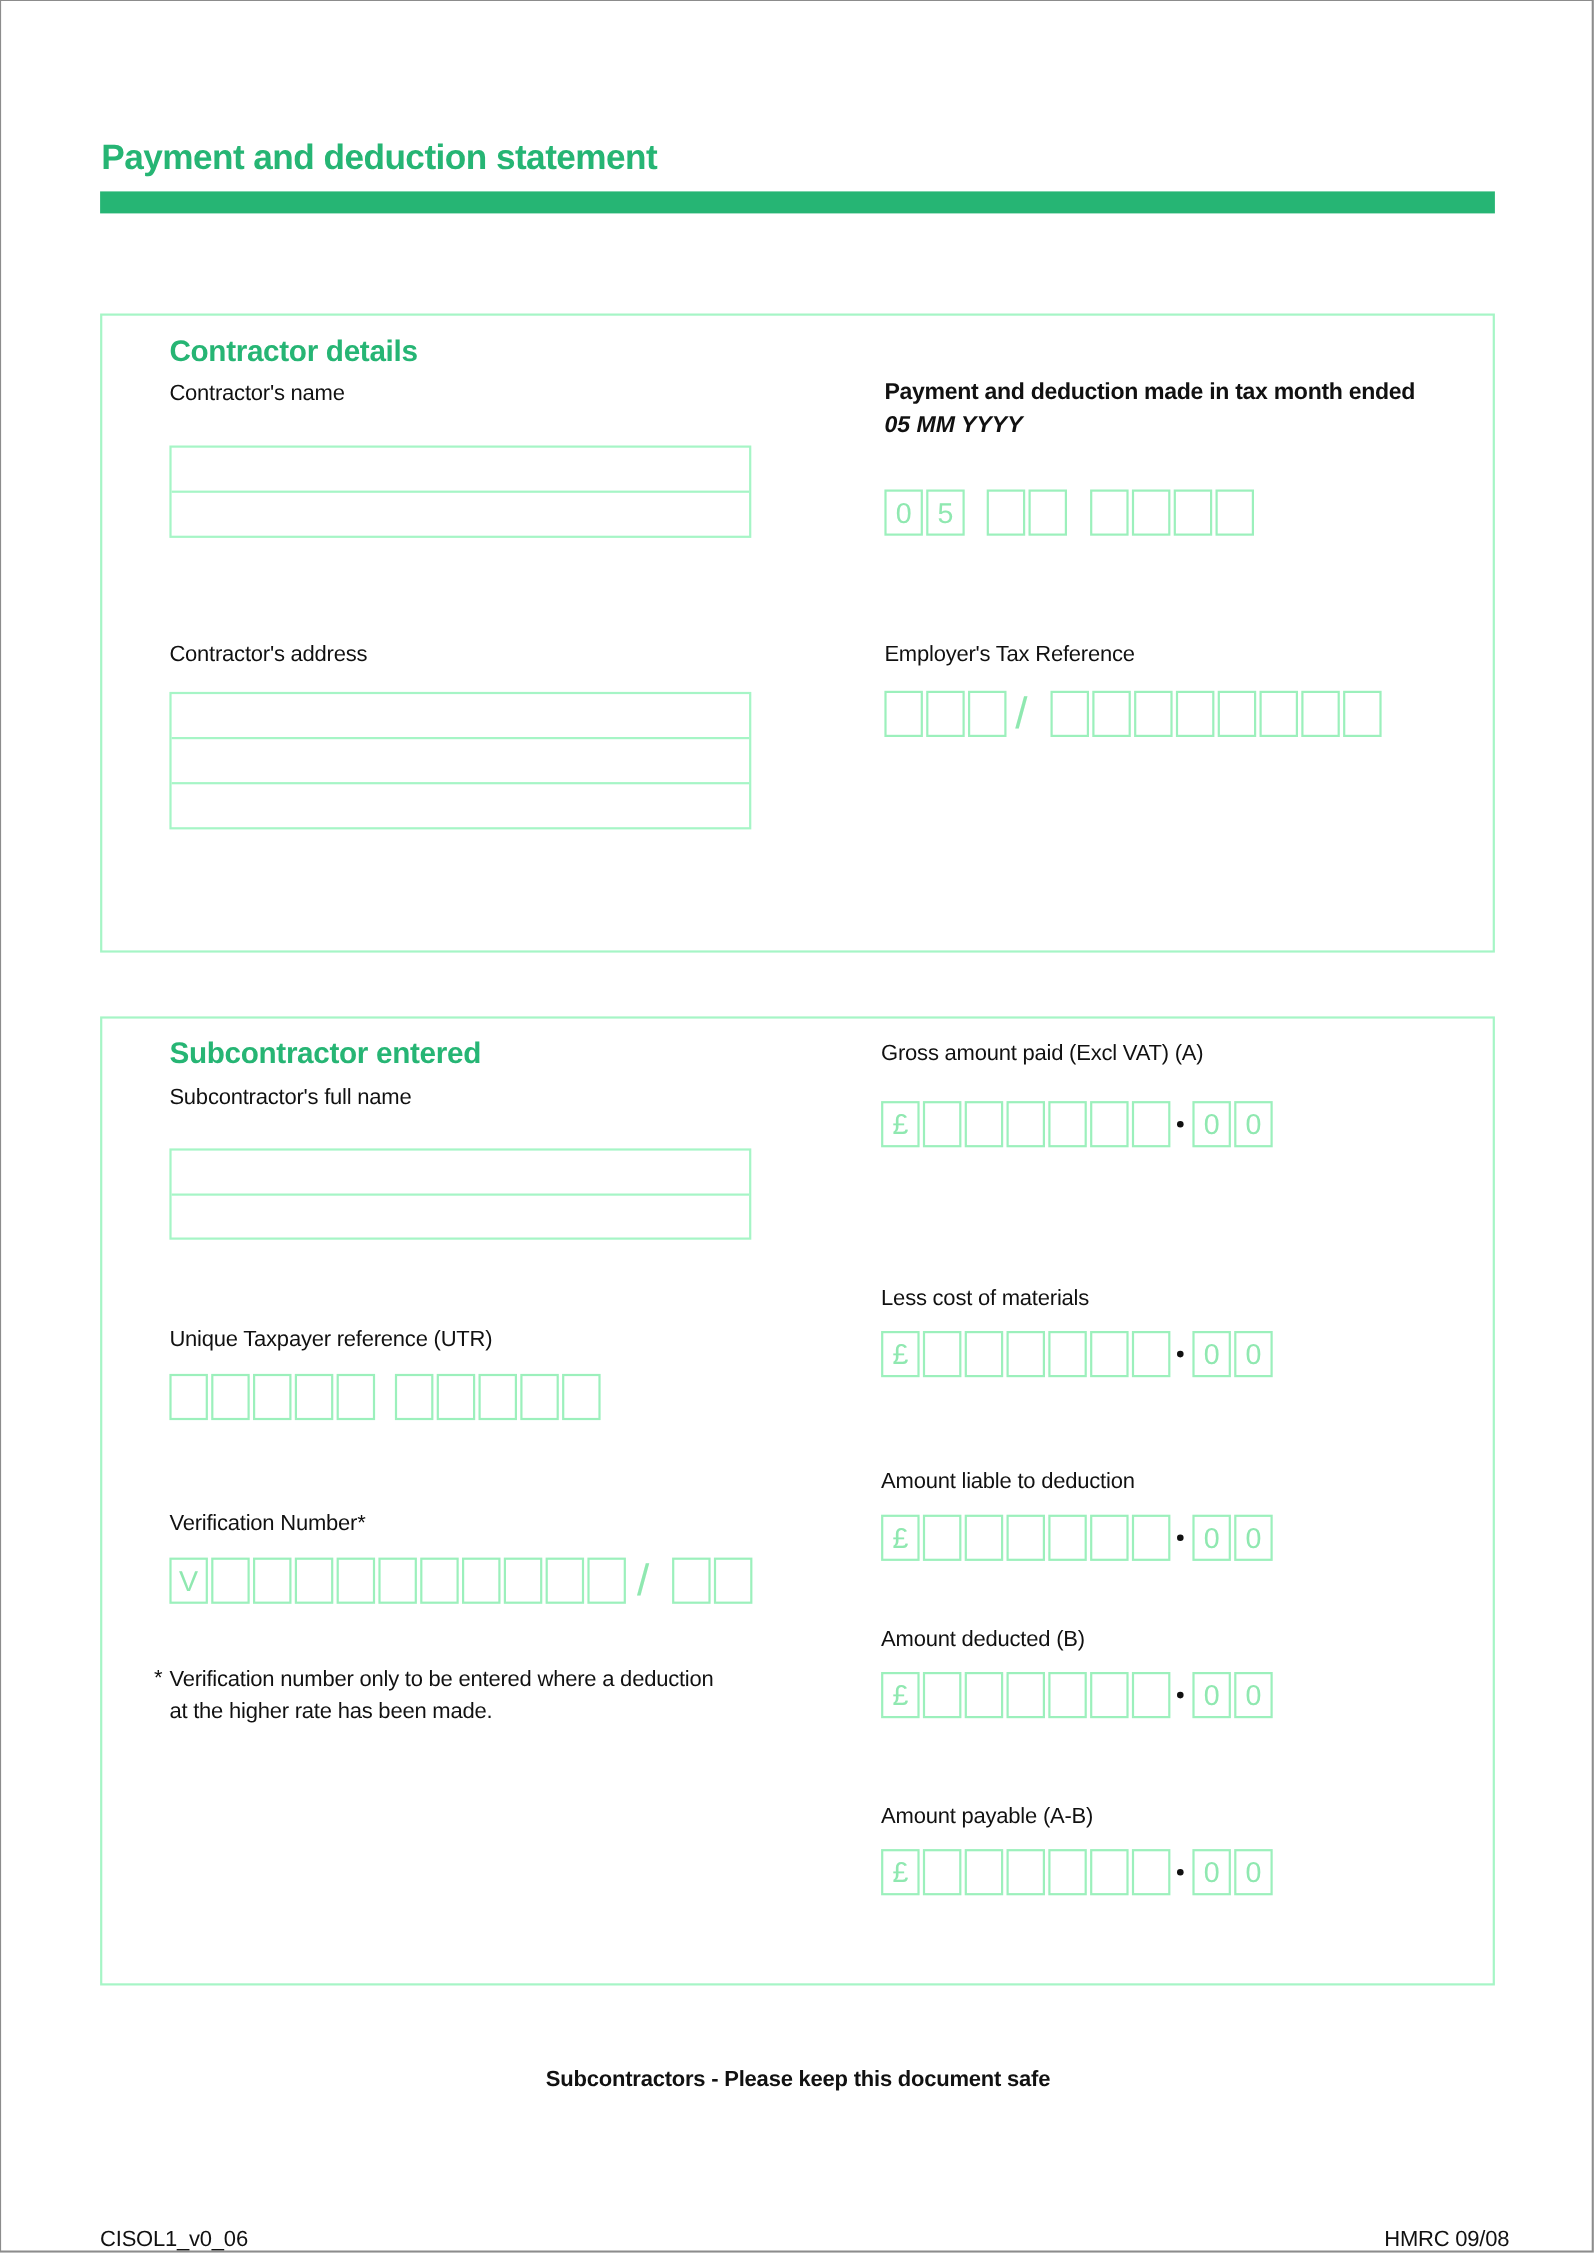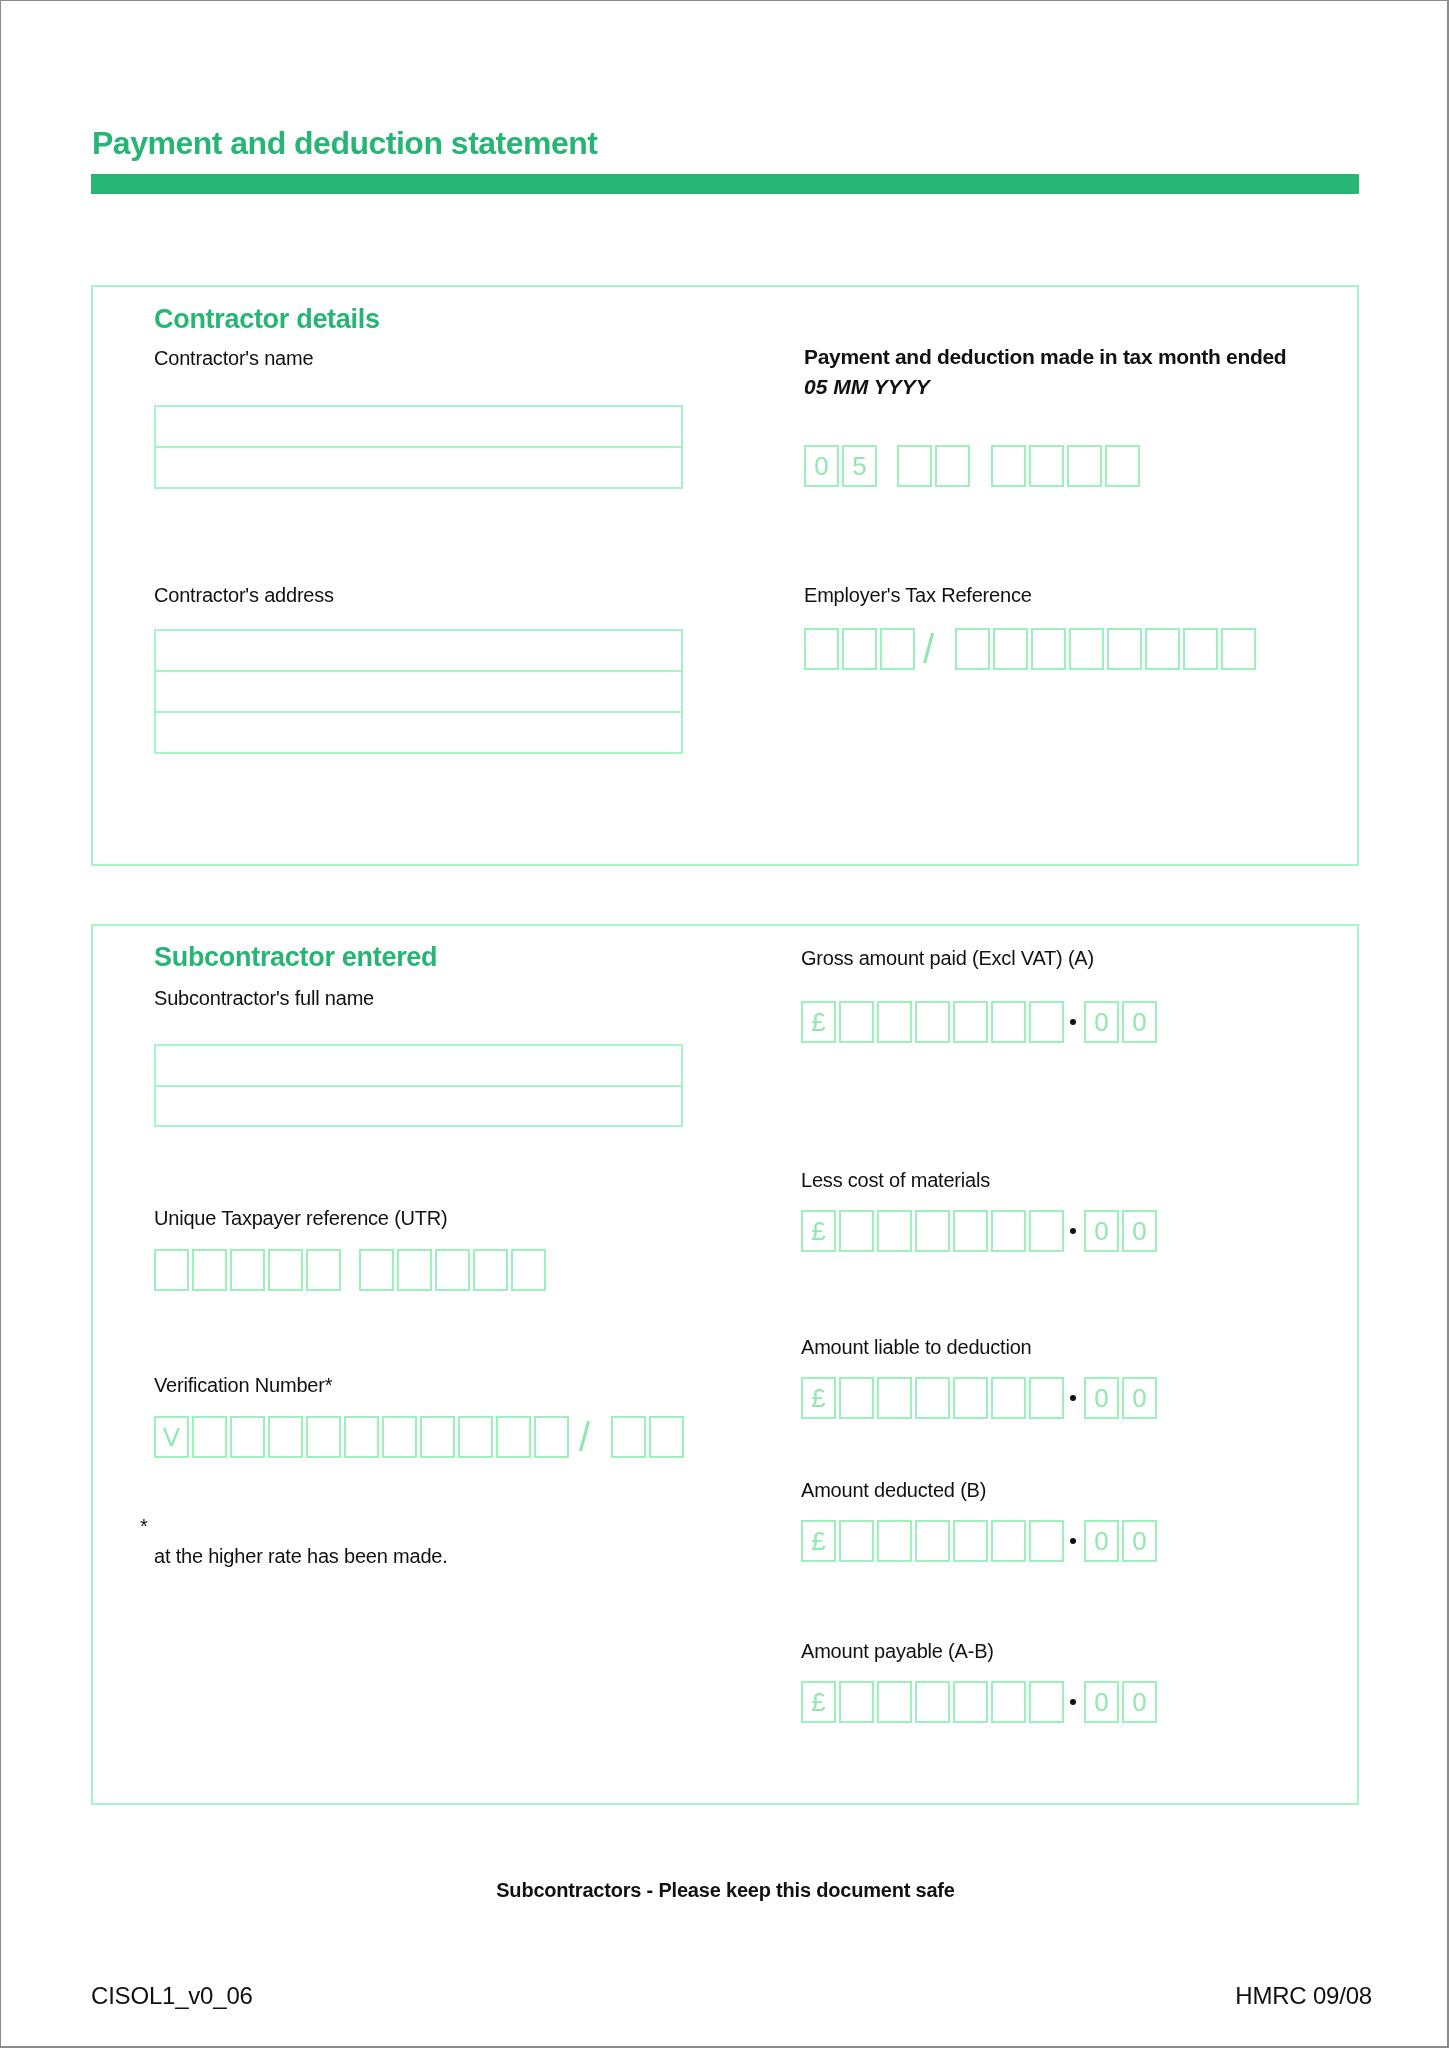--- a/index.html
+++ b/index.html
@@ -15,21 +15,21 @@
     .label-bold { font-size: 21px; line-height: 26px; font-weight: bold; color: #111; letter-spacing: -0.3px; }
     .label-italic { font-size: 21px; line-height: 26px; font-weight: bold; font-style: italic; color: #111; text-align: right; }
     .line-box { border: 2px solid #a6f5c6; background: #fff; }
     .line-box .row { border-bottom: 2px solid #a6f5c6; height: 41px; }
     .line-box .row:last-child { border-bottom: none; }
     .cell { position: absolute; width: 35px; height: 42px; border: 2px solid #9cf0bc; background: #fff; color: #8fe8b0; font-size: 26px; text-align: center; line-height: 38px; }
     .slash { position: absolute; color: #8fe8b0; font-size: 40px; line-height: 42px; font-weight: normal; }
     .dot { position: absolute; width: 6px; height: 6px; border-radius: 50%; background: #111; }
     .note-star { font-size: 20px; }
     .footer-center { font-size: 20px; font-weight: bold; letter-spacing: -0.2px; }
-    .footer-small { font-size: 24px; letter-spacing: -0.2px; }
+    .footer-small { font-size: 20px; letter-spacing: -0.2px; margin-top: 43px; }
   </style>
 </head>
 <body>
 
 <div class="page">
 
   <div class="abs title" style="top:120px;">Payment and deduction statement</div>
   <div class="abs green-bar"></div>
 
   <div class="abs section" style="left:90px; top:284px; width:1268px; height:581px;"></div>
@@ -114,20 +114,21 @@
     <div class="cell" style="left:419px; top:1415px;"></div>
     <div class="cell" style="left:457px; top:1415px;"></div>
     <div class="cell" style="left:495px; top:1415px;"></div>
     <div class="cell" style="left:533px; top:1415px;"></div>
     <div class="slash" style="left:578px; top:1415px;">/</div>
     <div class="cell" style="left:610px; top:1415px;"></div>
     <div class="cell" style="left:648px; top:1415px;"></div>
   </div>
 
   <div class="abs note-star" style="left:139px; top:1514px;">*</div>
+  <div class="abs label" style="left:153px; top:1514px;">Verification number only to be entered where a deduction</div>
   <div class="abs label" style="left:153px; top:1543px;">at the higher rate has been made.</div>
 
   <div id="amounts">
       <div>
         <div class="abs label" style="left: 800px; top: 945px;">Gross amount paid (Excl VAT) (A)</div>
         <div class="cell" style="left: 800px; top: 1000px;">£</div>
         <div class="cell" style="left: 838px; top: 1000px;"></div>
         <div class="cell" style="left: 876px; top: 1000px;"></div>
         <div class="cell" style="left: 914px; top: 1000px;"></div>
         <div class="cell" style="left: 952px; top: 1000px;"></div>

